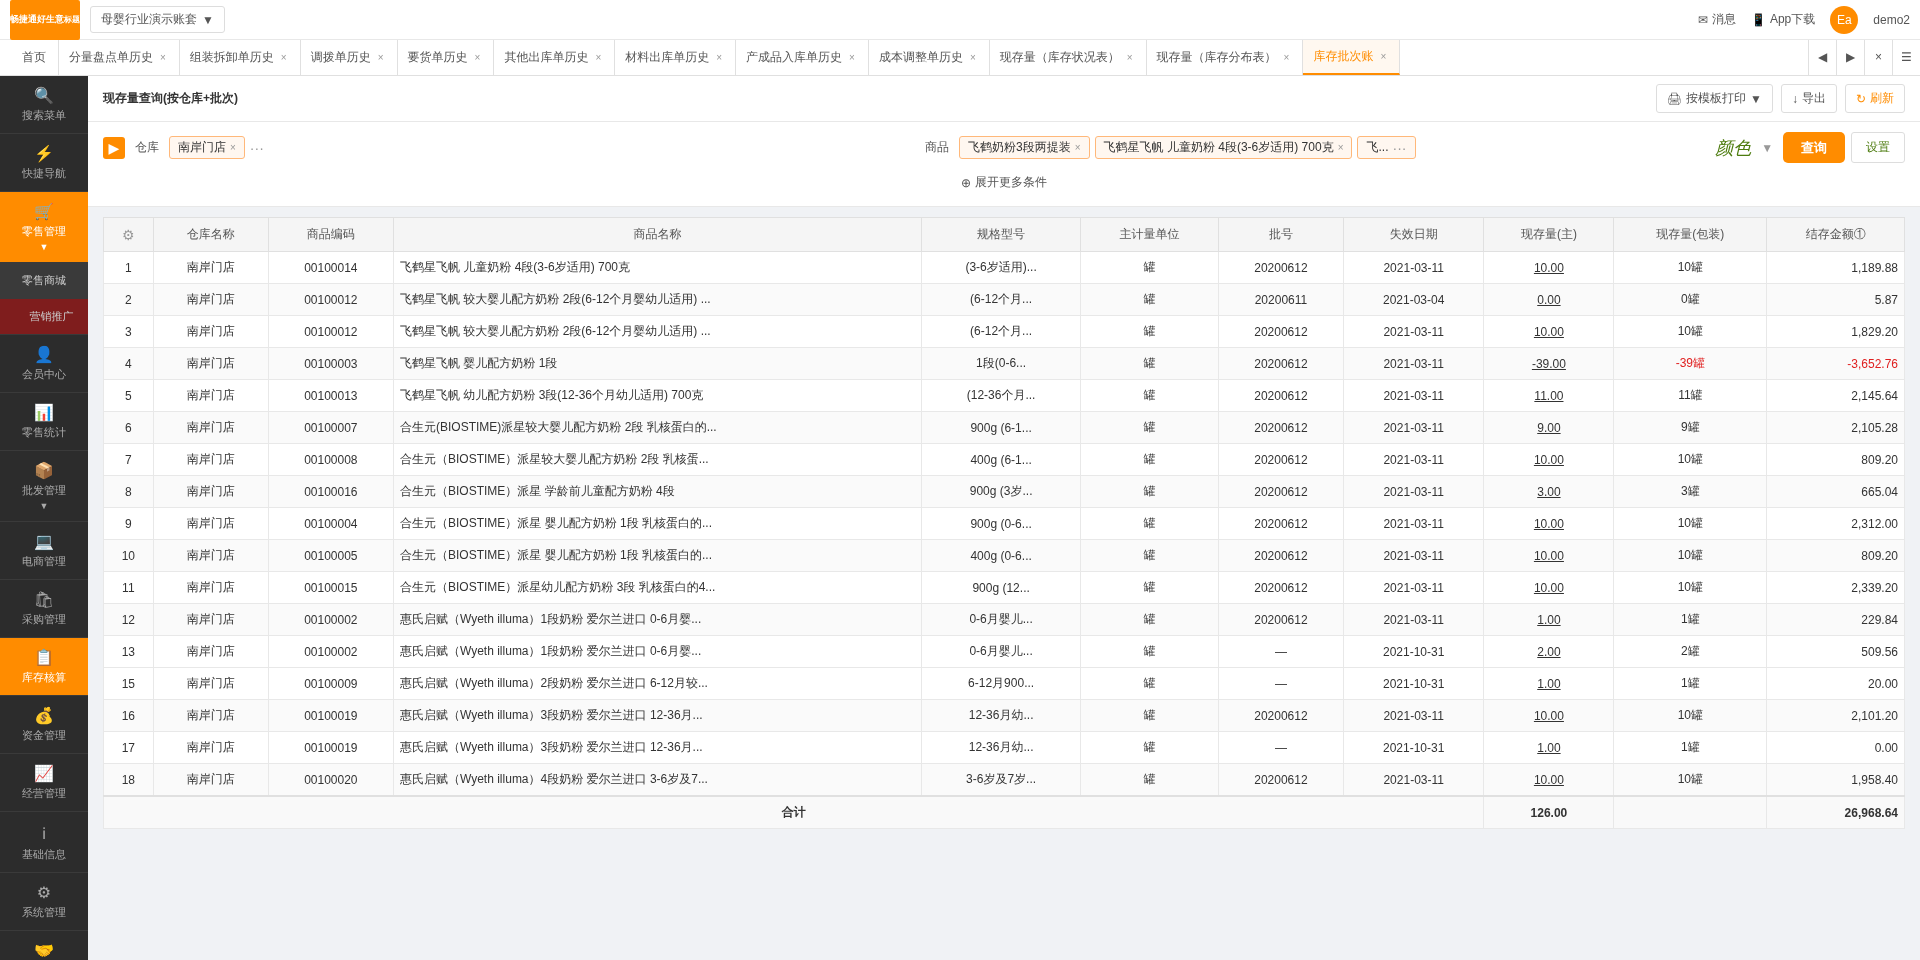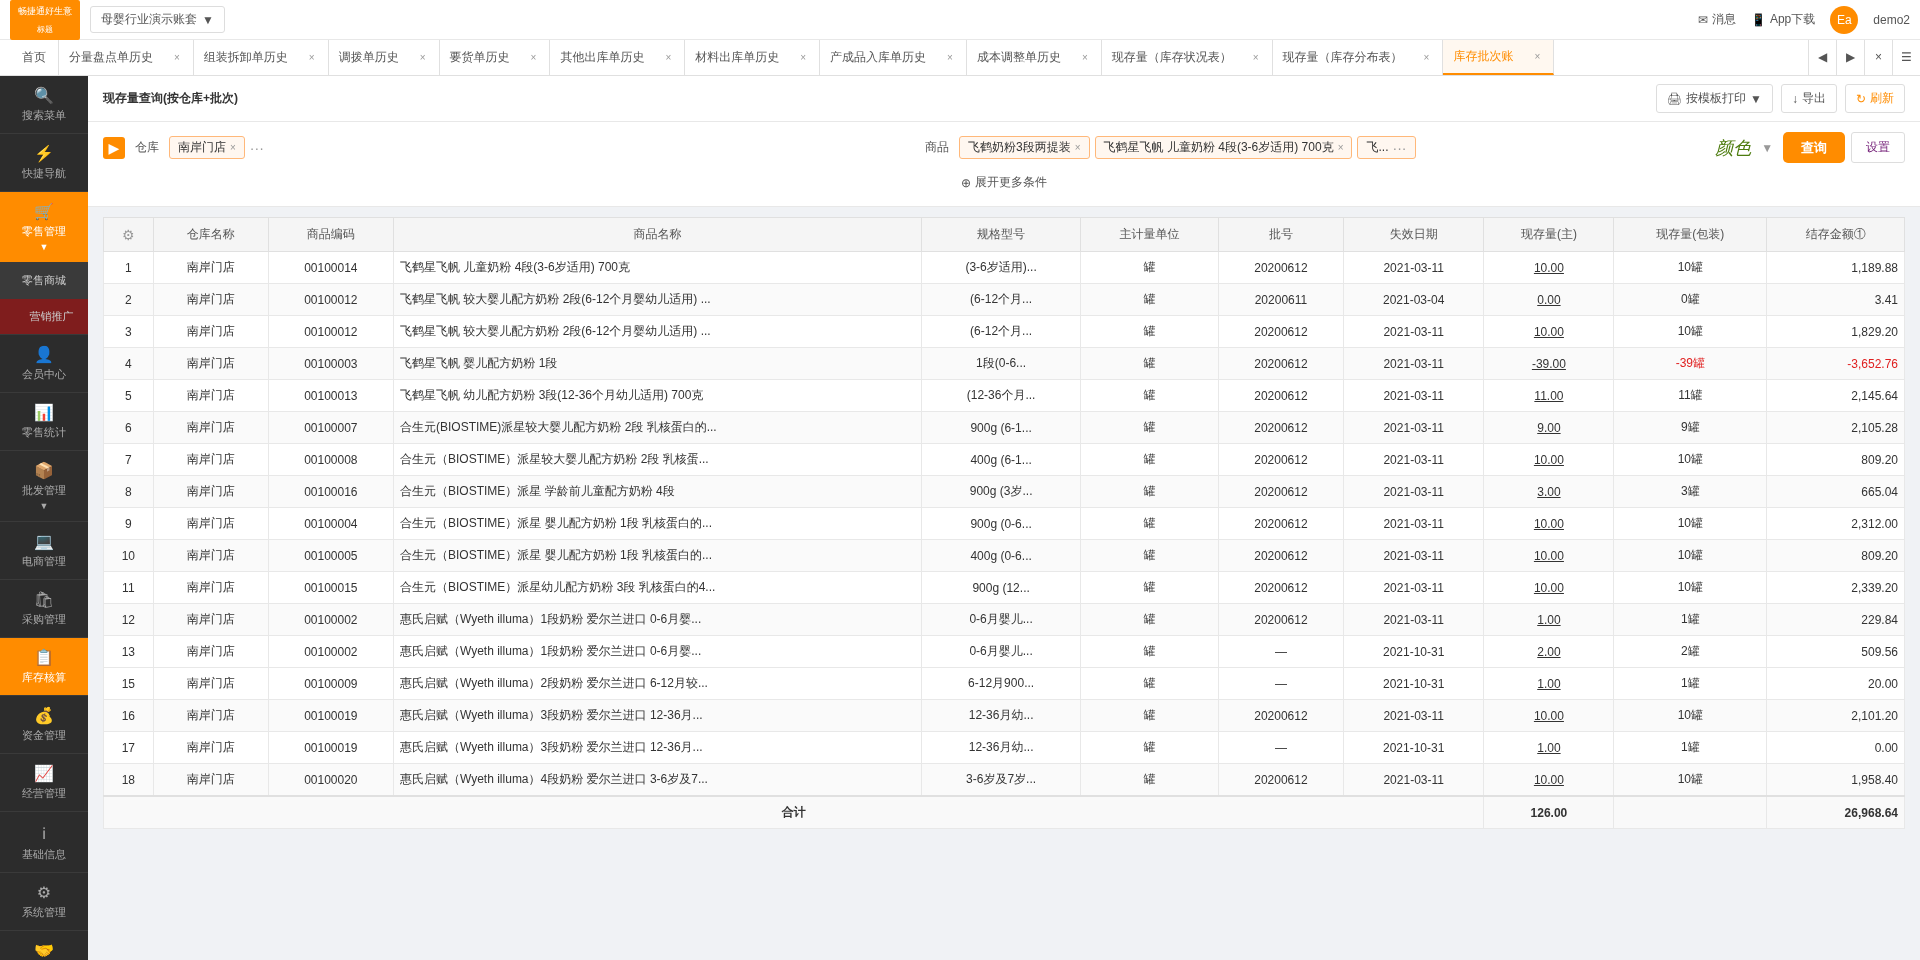--- a/index.html
+++ b/index.html
@@ -1,31 +1,31 @@
 <!DOCTYPE html>
 <html><head>
   <meta charset="utf-8">
   <style>
     * { box-sizing: border-box; margin: 0; padding: 0; }
     body { font-family: 'Microsoft YaHei', Arial, sans-serif; font-size: 12px; background: #f5f5f5; color: #333; height: 960px; overflow: hidden; display: flex; flex-direction: column; }
 
     
     .topbar { background: #fff; height: 40px; display: flex; align-items: center; padding: 0 10px; border-bottom: 1px solid #e8e8e8; flex-shrink: 0; }
-    .logo { display: flex; flex-direction: column; align-items: center; justify-content: center; width: 70px; height: 40px; background: #ff8c00; color: #fff; font-size: 10px; font-weight: normal; flex-shrink: 0; margin-right: 10px; border-radius: 2px; gap: 6px; }
+    .logo { display: flex; flex-direction: row; align-items: center; justify-content: center; width: 70px; height: 40px; background: #ff8c00; color: #fff; font-size: 10px; font-weight: bold; flex-shrink: 0; margin-right: 10px; border-radius: 2px; }
     .logo-top { font-size: 9px; }
     .logo-bottom { font-size: 8px; }
     .dropdown-selector { display: flex; align-items: center; gap: 5px; padding: 4px 10px; border: 1px solid #ddd; border-radius: 3px; cursor: pointer; font-size: 12px; color: #555; margin-right: 10px; }
     .topbar-right { margin-left: auto; display: flex; align-items: center; gap: 15px; font-size: 12px; color: #555; }
     .topbar-right .icon-btn { display: flex; align-items: center; gap: 4px; cursor: pointer; }
     .avatar { width: 28px; height: 28px; border-radius: 50%; background: #ff8c00; color: #fff; display: flex; align-items: center; justify-content: center; font-size: 12px; }
 
     
     .tabbar { background: #fff; height: 36px; display: flex; align-items: flex-end; border-bottom: 1px solid #e0e0e0; flex-shrink: 0; overflow: hidden; padding-left: 10px; }
     .tab-home { padding: 0 12px; height: 36px; display: flex; align-items: center; color: #555; cursor: pointer; font-size: 12px; border-right: 1px solid #e0e0e0; }
-    .tab-item { padding: 0 10px; height: 36px; display: flex; align-items: center; gap: 18px; color: #555; cursor: pointer; font-size: 12px; border-right: 1px solid #e0e0e0; white-space: nowrap; }
+    .tab-item { padding: 0 10px; height: 36px; display: flex; align-items: center; gap: 4px; color: #555; cursor: pointer; font-size: 12px; border-right: 1px solid #e0e0e0; white-space: nowrap; }
     .tab-item.active { color: #ff8c00; border-bottom: 2px solid #ff8c00; background: #fff8f0; }
     .tab-close { font-size: 10px; color: #999; cursor: pointer; padding: 1px 3px; border-radius: 50%; }
     .tab-nav-btns { display: flex; align-items: center; margin-left: auto; }
     .tab-nav-btn { width: 28px; height: 36px; display: flex; align-items: center; justify-content: center; cursor: pointer; border: none; background: #fff; color: #555; border-left: 1px solid #e0e0e0; font-size: 12px; }
 
     
     .main-layout { display: flex; flex: 1; overflow: hidden; }
 
     
     .sidebar { width: 88px; background: #2c2c2c; display: flex; flex-direction: column; flex-shrink: 0; overflow-y: auto; }
@@ -51,21 +51,21 @@
     .filter-label { font-size: 12px; color: #555; white-space: nowrap; }
     .filter-tag-area { display: flex; align-items: center; gap: 5px; flex: 1; flex-wrap: wrap; }
     .filter-tag { display: flex; align-items: center; gap: 4px; background: #fff7f0; border: 1px solid #ffb87a; border-radius: 3px; padding: 2px 8px; font-size: 12px; color: #333; }
     .filter-tag-close { color: #999; cursor: pointer; font-size: 10px; }
     .filter-more { color: #999; cursor: pointer; font-size: 14px; }
     .filter-product-label { font-size: 12px; color: #555; white-space: nowrap; }
     .filter-product-tags { display: flex; align-items: center; gap: 5px; flex: 1; }
     .filter-color-label { font-size: 18px; color: #4d7c0f; white-space: nowrap; font-style: italic; }
     .expand-more-btn { display: flex; align-items: center; justify-content: center; color: #555; font-size: 12px; cursor: pointer; padding: 5px; gap: 4px; }
     .btn-query { background: #ff8c00; color: #fff; border: none; border-radius: 5px; padding: 6px 18px; cursor: pointer; font-size: 13px; font-weight: bold; }
-    .btn-settings { background: #fff; color: #701a75; border: 1px solid #ddd; border-radius: 3px; padding: 6px 14px; cursor: pointer; font-size: 12px; }
+    .btn-settings { background: #fff; color: #4d7c0f; border: 1px solid #ddd; border-radius: 3px; padding: 6px 14px; cursor: pointer; font-size: 12px; }
     .filter-select-arrow { color: #999; font-size: 12px; cursor: pointer; margin-left: auto; }
 
     
     .table-container { flex: 1; overflow: auto; padding: 10px 15px; }
     table { width: 100%; border-collapse: collapse; background: #fff; font-size: 12px; }
     thead th { background: #f5f5f5; border: 1px solid #e0e0e0; padding: 8px 6px; text-align: center; white-space: nowrap; color: #555; font-weight: normal; position: sticky; top: 0; z-index: 2; }
     tbody td { border: 1px solid #e8e8e8; padding: 7px 6px; text-align: center; white-space: nowrap; }
     tbody tr.even { background: #fafafa; }
     .td-name { text-align: left; max-width: 280px; overflow: hidden; text-overflow: ellipsis; }
     .td-right { text-align: right; }
@@ -323,21 +323,21 @@
     <td>2</td>
     <td>南岸门店</td>
     <td>00100012</td>
     <td class="td-name" title="飞鹤星飞帆 较大婴儿配方奶粉 2段(6-12个月婴幼儿适用) ...">飞鹤星飞帆 较大婴儿配方奶粉 2段(6-12个月婴幼儿适用) ...</td>
     <td>(6-12个月...</td>
     <td>罐</td>
     <td>20200611</td>
     <td>2021-03-04</td>
     <td class="td-underline ">0.00</td>
     <td class="">0罐</td>
-    <td class="td-right ">3.41</td>
+    <td class="td-right ">5.87</td>
   </tr>
             <tr>
     <td>3</td>
     <td>南岸门店</td>
     <td>00100012</td>
     <td class="td-name" title="飞鹤星飞帆 较大婴儿配方奶粉 2段(6-12个月婴幼儿适用) ...">飞鹤星飞帆 较大婴儿配方奶粉 2段(6-12个月婴幼儿适用) ...</td>
     <td>(6-12个月...</td>
     <td>罐</td>
     <td>20200612</td>
     <td>2021-03-11</td>

